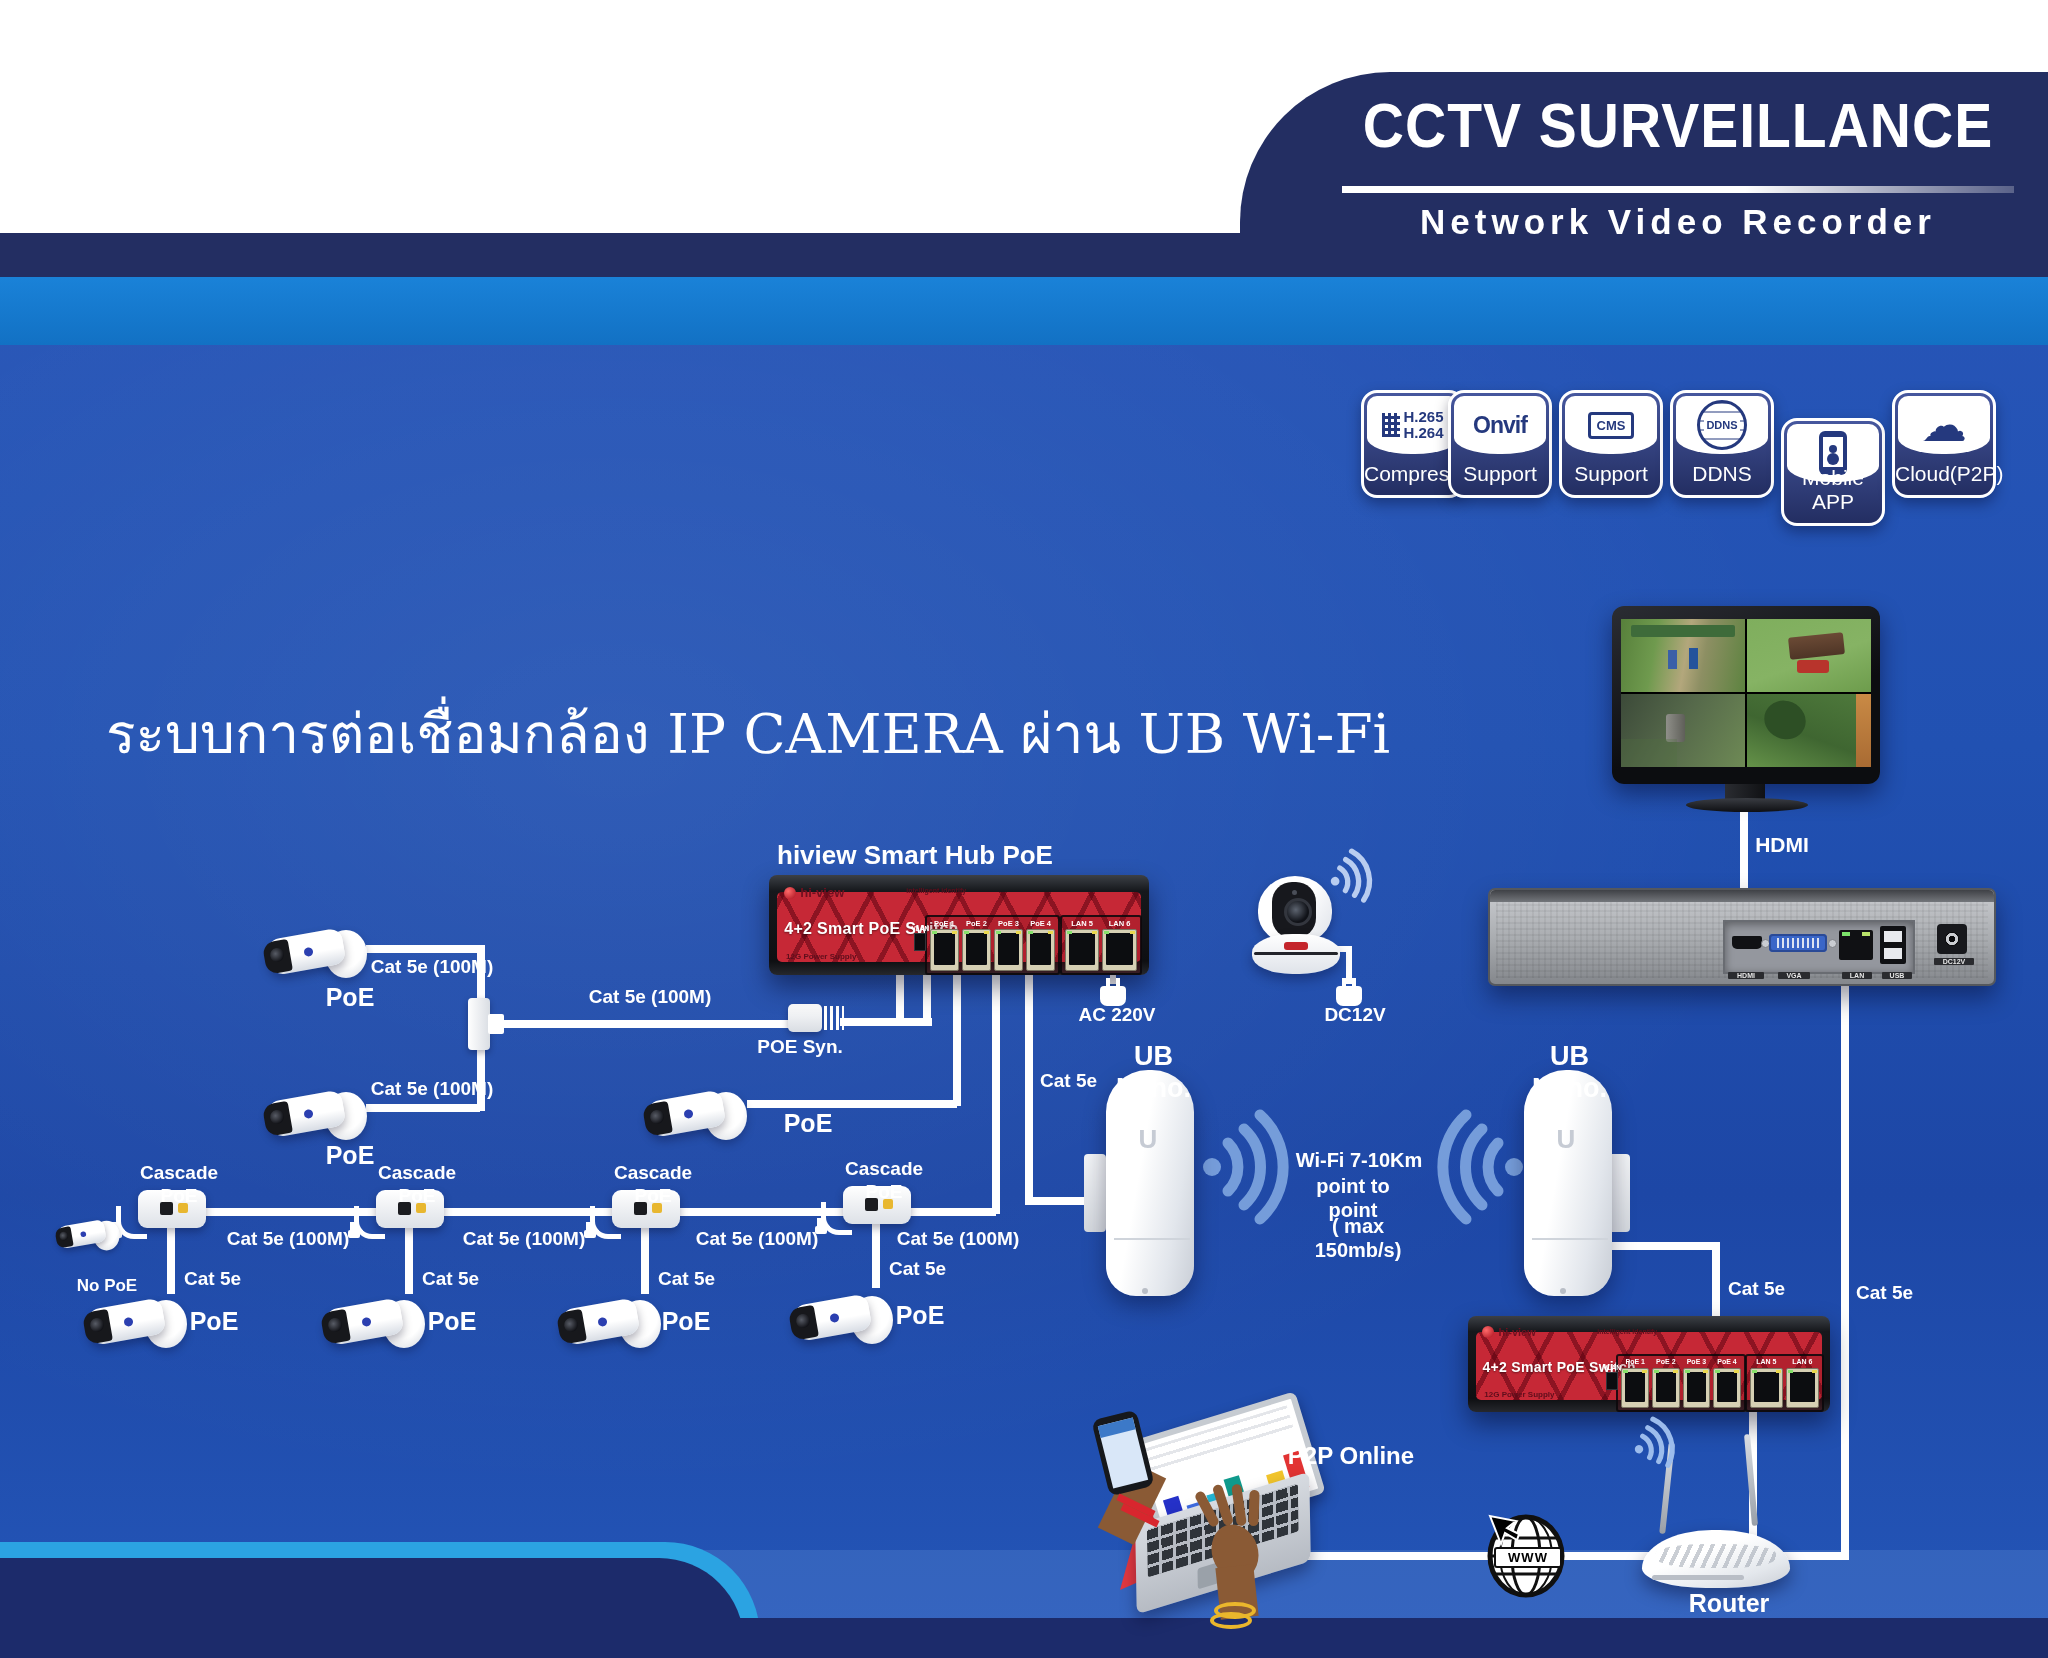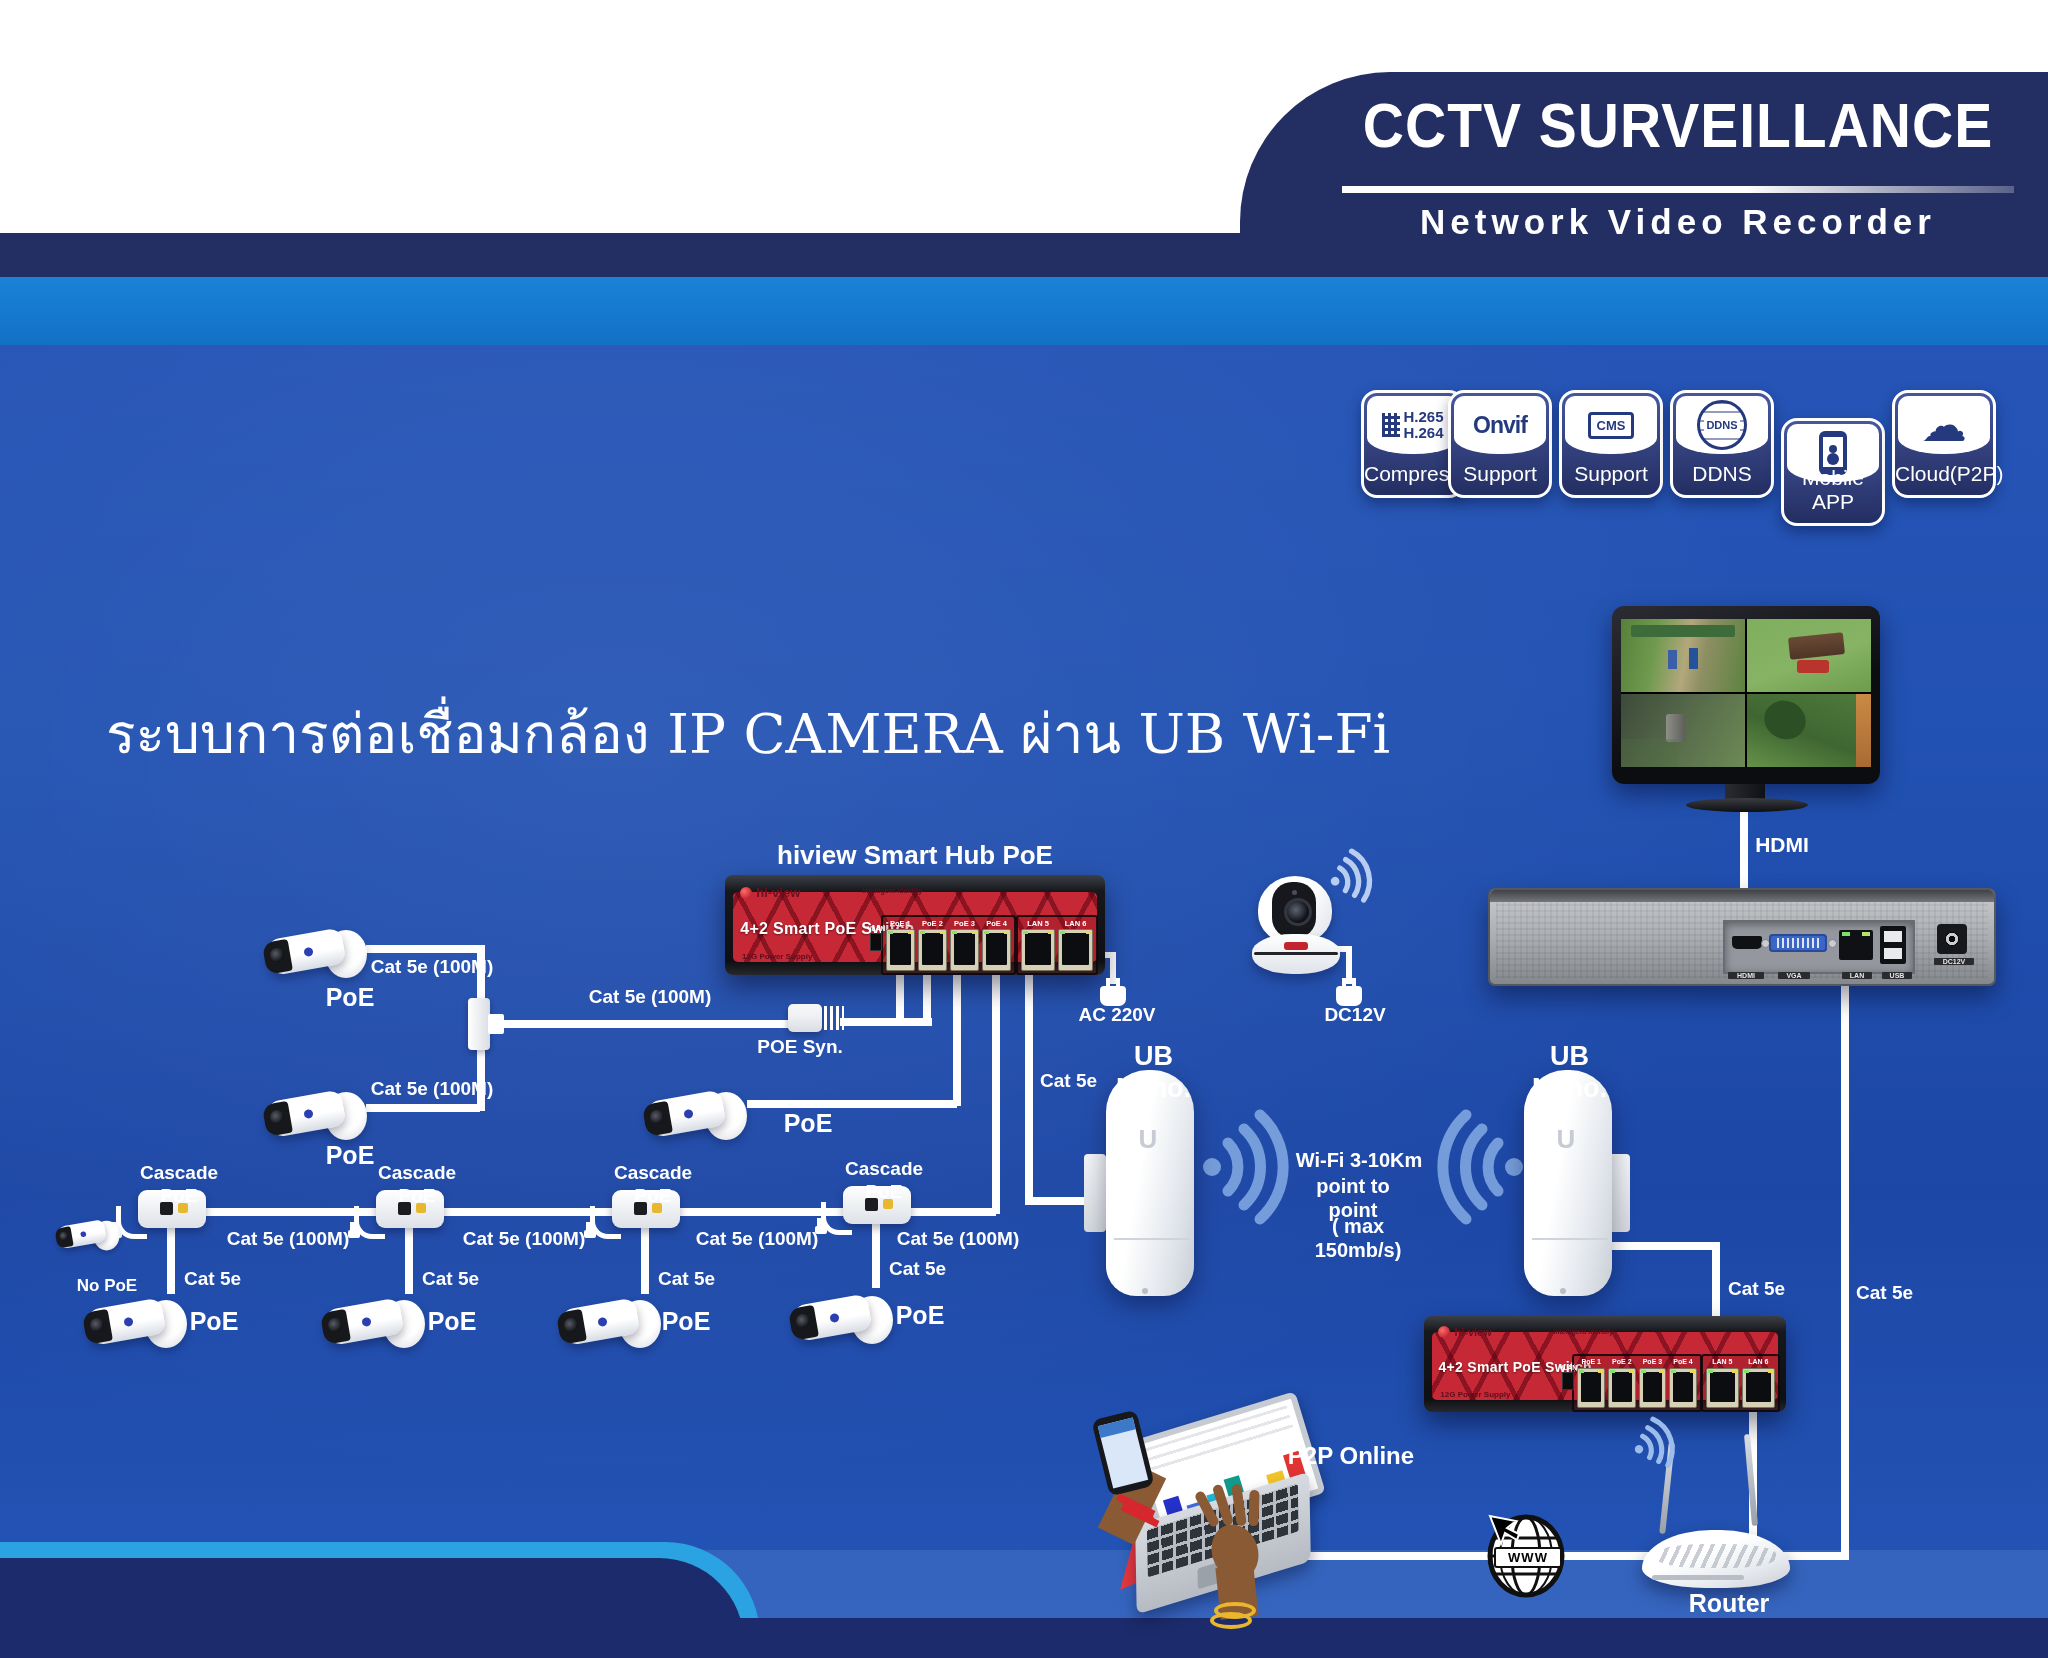--- a/index.html
+++ b/index.html
@@ -54,21 +54,21 @@
   .tj1{position:absolute;left:468px;top:998px;width:22px;height:52px;background:linear-gradient(90deg,#ffffff,#d9dde3);border-radius:4px;z-index:4;box-shadow:0 3px 6px rgba(0,0,30,.3);}
   .tj2{position:absolute;left:488px;top:1014px;width:16px;height:20px;background:#fff;border-radius:2px;z-index:4;}
   .syn{position:absolute;left:788px;top:1004px;width:34px;height:28px;background:linear-gradient(180deg,#fff,#d9dde3);border-radius:5px;z-index:4;box-shadow:0 3px 6px rgba(0,0,30,.3);}
   .syn-fins{position:absolute;left:824px;top:1006px;width:20px;height:24px;z-index:4;
     background:repeating-linear-gradient(90deg,#fff 0 3px,transparent 3px 6px);}
   
   .plug{position:absolute;width:26px;height:20px;background:#fff;border-radius:4px 4px 7px 7px;z-index:4;}
   .plug::before,.plug::after{content:"";position:absolute;top:-8px;width:4px;height:9px;background:#fff;}
   .plug::before{left:6px;} .plug::after{right:6px;}
   
-  .sw{position:absolute;background:linear-gradient(180deg,#3c4046,#16181c 16%,#0e0f12 86%,#26282d);border-radius:8px;box-shadow:0 12px 26px rgba(0,0,25,.45);z-index:4;}
+  .sw{position:absolute;background:linear-gradient(180deg,#3c4046,#16181c 16%,#0e0f12 86%,#26282d);border-radius:8px;box-shadow:0 12px 26px rgba(0,0,25,.45);z-index:4;margin-left:44px;}
   .sw-face{position:absolute;left:2.2%;right:2.2%;top:17%;bottom:13%;border-radius:5px;background:
      repeating-linear-gradient(62deg,rgba(82,0,14,0) 0 34px,rgba(82,0,14,.5) 34px 39px),
      repeating-linear-gradient(-62deg,rgba(82,0,14,0) 0 34px,rgba(82,0,14,.5) 34px 39px),#c62836;}
   .sw-logo{position:absolute;left:4%;top:10%;display:flex;align-items:center;gap:4px;color:#70101f;font-weight:800;font-size:13px;}
   .sw-logo i{width:12px;height:12px;border-radius:50%;background:radial-gradient(circle at 35% 35%,#ff6a6a,#a80f1d);}
   .sw-tag{position:absolute;left:33%;top:11%;width:22%;color:#5e0e1c;font-size:7px;font-weight:700;text-align:center;line-height:1.3;}
   .sw-model{position:absolute;left:4%;top:45%;color:#fff;font-weight:800;font-size:16px;letter-spacing:.3px;text-shadow:0 1px 2px rgba(0,0,0,.45);}
   .sw-power{position:absolute;left:4.5%;top:77%;color:#5e0e1c;font-size:8px;font-weight:700;}
   .sw-vlan{position:absolute;left:36.8%;top:50%;width:6%;text-align:center;color:#fff;font-size:6.5px;font-weight:700;z-index:1;}
   .sw-vlan b{display:block;margin:1px auto 0;width:10px;height:16px;background:#0c0c0f;border:1px solid #33343a;}
@@ -533,21 +533,21 @@
     <div class="ulogo">U</div>
   </div>
   <svg class="wifi" style="left:1198px;top:1100px;" width="100" height="134" viewBox="0 0 100 120">
     <g stroke="#7fa6e0" fill="none" stroke-width="11" stroke-linecap="round" opacity=".9">
       <path d="M30 36 A34 34 0 0 1 30 84"></path>
         <path d="M46 22 A52 52 0 0 1 46 98"></path>
         <path d="M62 8 A70 70 0 0 1 62 112"></path>
     </g>
       <circle cx="14" cy="60" r="9" fill="#7fa6e0" opacity=".9"></circle>
   </svg>
-  <div class="lbl" style="left:1294px;top:1148px;width:130px;font-size:20px;font-weight:700;">Wi-Fi  3-10Km</div>
+  <div class="lbl" style="left:1294px;top:1148px;width:130px;font-size:20px;font-weight:700;">Wi-Fi  7-10Km</div>
   <div class="lbl" style="left:1290px;top:1174px;width:126px;font-size:20px;font-weight:700;">point  to  point</div>
   <div class="lbl" style="left:1290px;top:1214px;width:136px;font-size:20px;font-weight:700;">( max 150mb/s)</div>
   <svg class="wifi" style="left:1428px;top:1100px;transform:scaleX(-1);" width="100" height="134" viewBox="0 0 100 120">
     <g stroke="#7fa6e0" fill="none" stroke-width="11" stroke-linecap="round" opacity=".9">
       <path d="M30 36 A34 34 0 0 1 30 84"></path>
         <path d="M46 22 A52 52 0 0 1 46 98"></path>
         <path d="M62 8 A70 70 0 0 1 62 112"></path>
     </g>
       <circle cx="14" cy="60" r="9" fill="#7fa6e0" opacity=".9"></circle>
   </svg>

